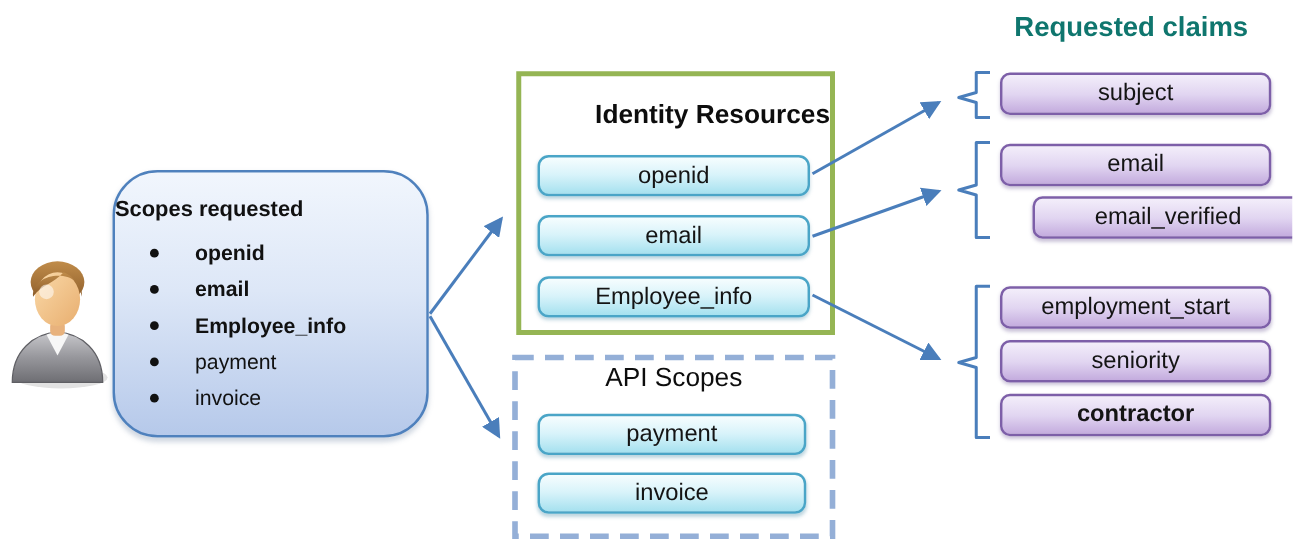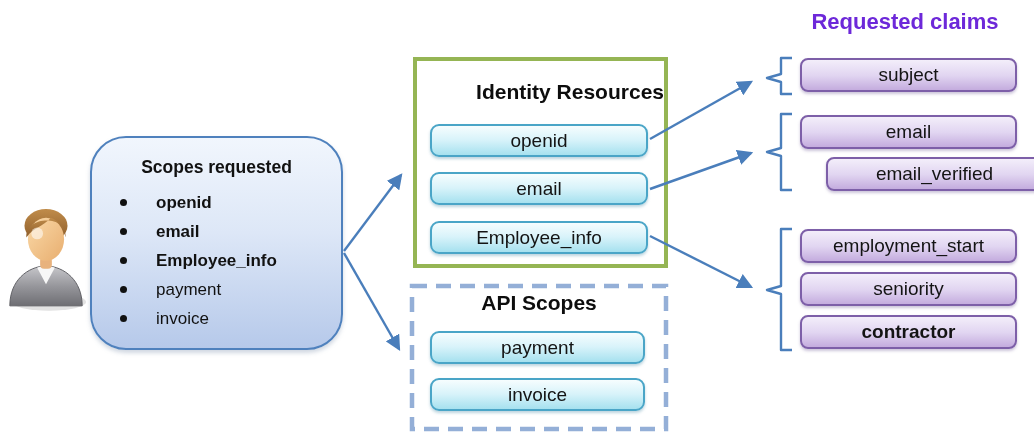--- a/index.html
+++ b/index.html
@@ -18,50 +18,50 @@
   .person { position: absolute; left: 2px; top: 196px; width: 88px; height: 118px; z-index: 2; }
 
   
   .scopes-box {
     position: absolute; left: 90px; top: 136px; width: 253px; height: 214px;
     border: 2.5px solid #4f81bd; border-radius: 36px;
     background: linear-gradient(180deg, #f1f6fd 0%, #dde7f7 45%, #b6c9ea 100%);
     box-shadow: 0 3px 4px rgba(120,140,170,.35);
     z-index: 2;
   }
-  .scopes-title { margin-top: 19px; text-align: center; font-size: 17.5px; font-weight: bold; color: #111; }
+  .scopes-title { margin-top: 19px; text-align: left; font-size: 17.5px; font-weight: bold; color: #111; }
   .scopes-list { position: absolute; left: 0; top: 50px; width: 100%; }
   .scope-row { display: flex; align-items: center; height: 29px; font-size: 17px; color: #111; }
   .scope-row.bold { font-weight: bold; }
   .bullet { width: 7px; height: 7px; border-radius: 50%; background: #111; margin-left: 28px; margin-right: 29px; flex: 0 0 auto; }
 
   
   .identity-box {
     position: absolute; left: 413px; top: 57px; width: 255px; height: 211px;
     border: 4px solid #95b554; background: #ffffff; z-index: 2;
   }
   .identity-title { margin-top: 19px; text-align: right; font-size: 21px; font-weight: bold; color: #0d0d0d; }
 
   
   .api-box { position: absolute; left: 410px; top: 284px; width: 258px; height: 147px; z-index: 2; }
-  .api-title { margin-top: 7px; text-align: center; font-size: 21px; font-weight: bold; color: #0d0d0d; }
+  .api-title { margin-top: 7px; text-align: center; font-size: 21px; font-weight: normal; color: #0d0d0d; }
 
   
   .pill {
     position: absolute;
     width: 218px; height: 33px;
     border: 2px solid #4aa5c7; border-radius: 9px;
     background: linear-gradient(180deg, #f6fdfe 0%, #d8f3fa 48%, #a6e1ef 100%);
     box-shadow: 0 2px 3px rgba(90,150,175,.4);
     display: flex; align-items: center; justify-content: center;
     font-size: 19px; color: #141414;
   }
 
   
-  .claims-title { position: absolute; left: 780px; top: 9px; width: 250px; text-align: center; font-size: 22px; font-weight: bold; color: #6d28d9; z-index: 2; }
+  .claims-title { position: absolute; left: 780px; top: 9px; width: 250px; text-align: center; font-size: 22px; font-weight: bold; color: #0f766e; z-index: 2; }
   .claim {
     position: absolute; left: 800px; width: 217px; height: 34px;
     border: 2px solid #7d5fa8; border-radius: 8px;
     background: linear-gradient(180deg, #f3eefa 0%, #e1d5f1 52%, #c4acde 100%);
     box-shadow: 0 2px 3px rgba(110,90,150,.35);
     display: flex; align-items: center; justify-content: center;
     font-size: 19px; color: #141414;
     z-index: 2;
   }
 </style>

